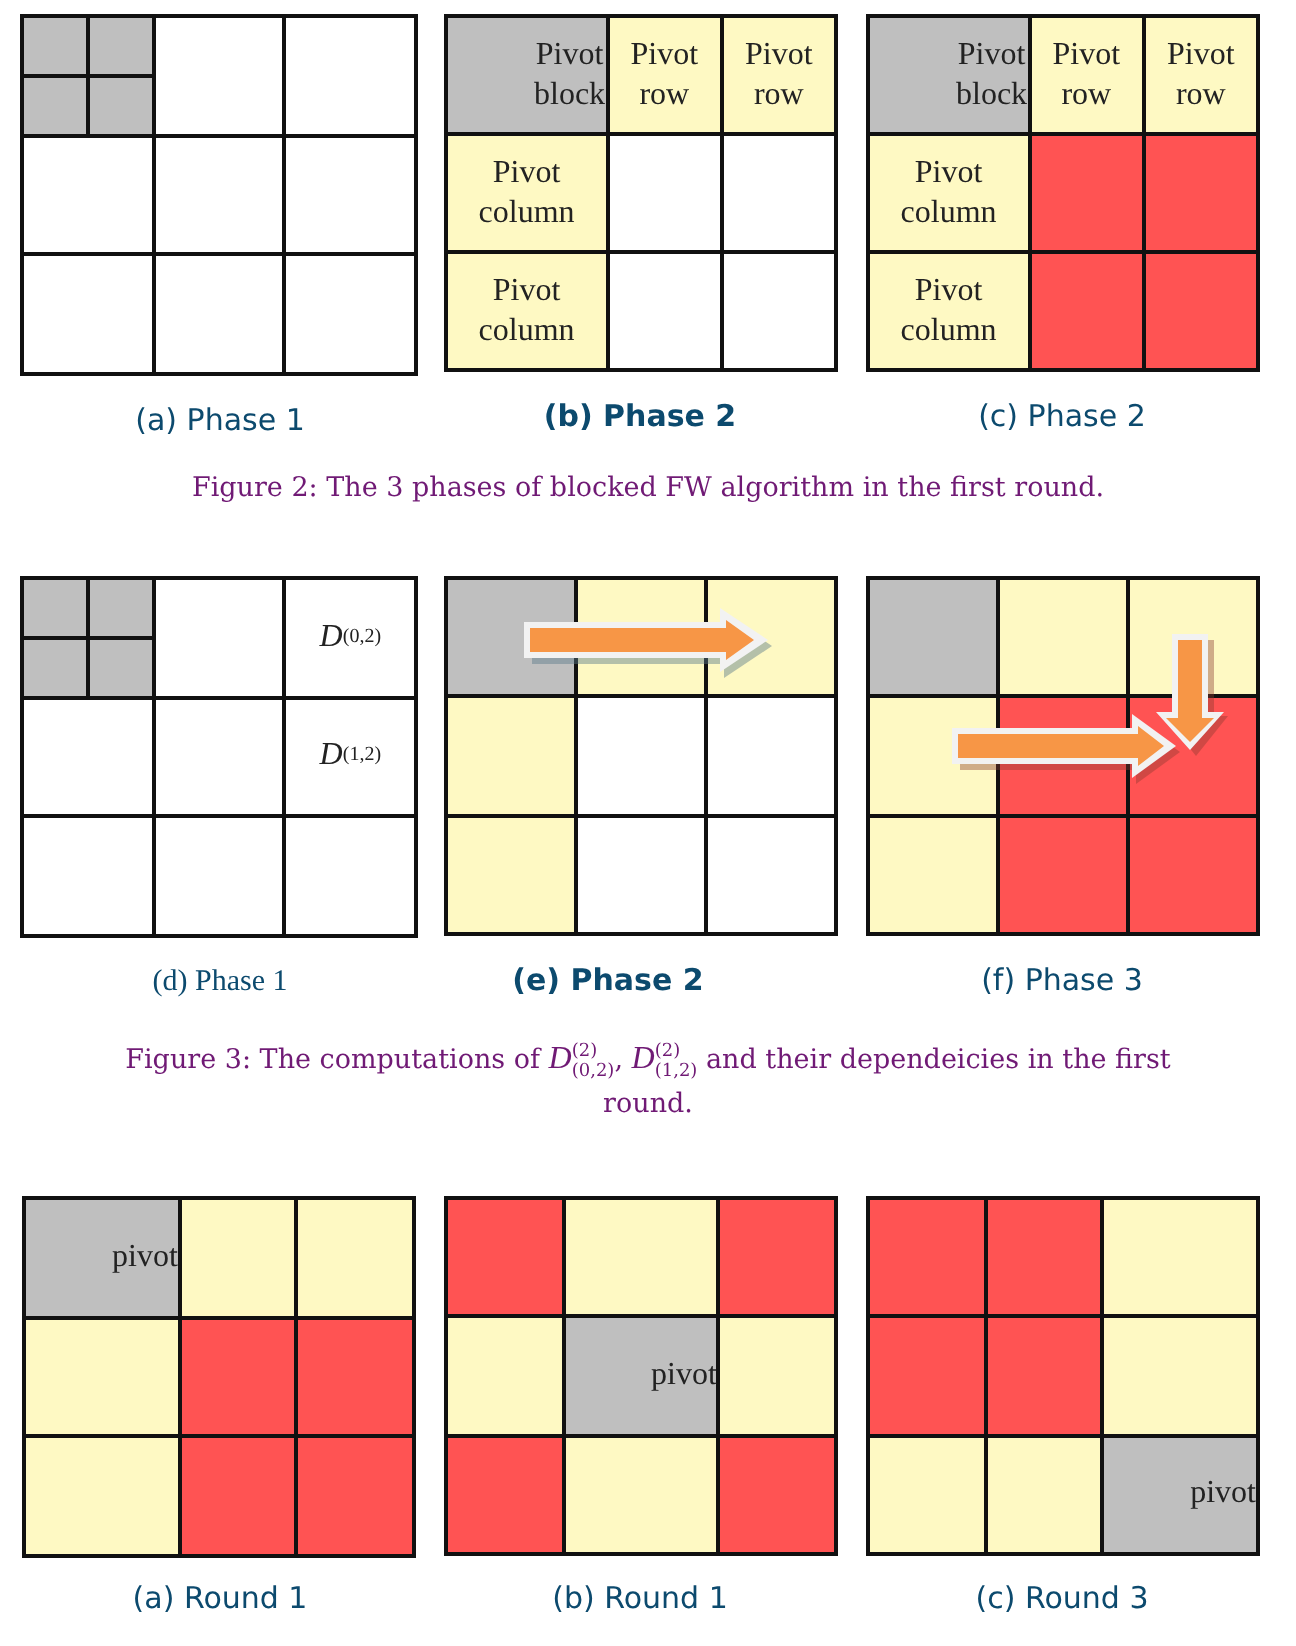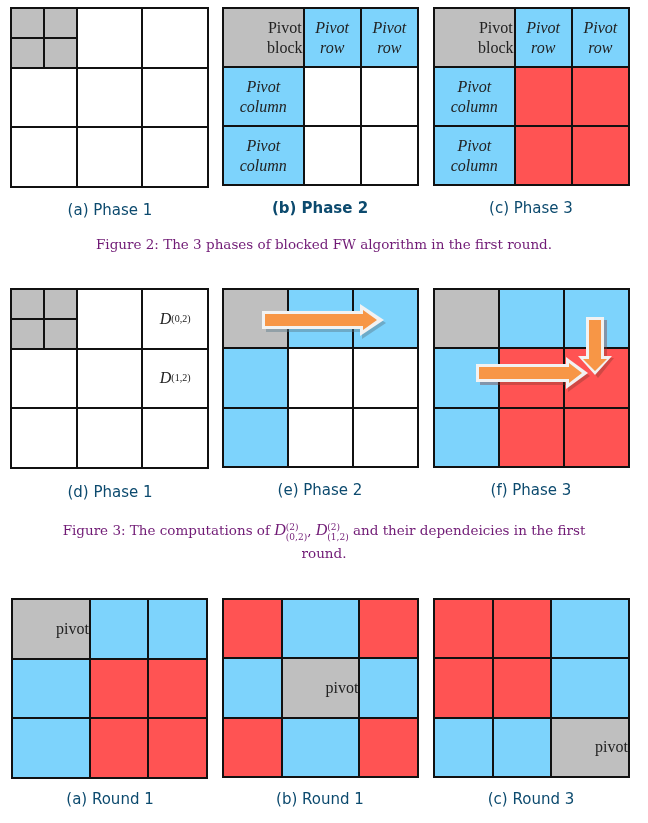--- a/index.html
+++ b/index.html
@@ -2,21 +2,21 @@
 <html><head>
 <meta charset="utf-8">
 <style>
   html, body { margin:0; padding:0; background:#ffffff; }
   body { width:648px; height:823px; position:relative; overflow:hidden; font-family:"DejaVu Serif", serif; color:#222; }
   .fig { position:absolute; }
   .grid { position:absolute; border:2px solid #111; box-sizing:border-box; display:grid; grid-template-columns:1fr 1fr 1fr; grid-template-rows:1fr 1fr 1fr; background:#111; gap:2px; }
   .cell { position:relative; display:flex; align-items:center; justify-content:center; text-align:center; font-family:"Liberation Serif", serif; font-size:16px; line-height:20px; color:#222; }
   .w { background:#ffffff; }
   .g { background:#bfbfbf;padding-left:43px; }
-  .b { background:#7dd3fc;font-style:italic; }
+  .b { background:#fef9c3; }
   .r { background:#ff5353; }
   .sub4 { position:absolute; left:0; top:0; width:100%; height:100%; display:grid; grid-template-columns:1fr 1fr; grid-template-rows:1fr 1fr; gap:2px; background:#111; }
   .sub4 div { background:#bfbfbf; }
   .label { position:absolute; font-family:"DejaVu Sans", sans-serif; font-size:15px; color:#0c4a6e; text-align:center; width:200px; }
   .caption { position:absolute; left:0; width:648px; text-align:center; font-family:"DejaVu Serif", serif; font-size:13.5px; color:#701a75; }
   .dlabel { font-family:"Liberation Serif", serif; font-style:italic; font-size:16px; }
   .dlabel sub { font-style:normal; font-size:10px; }
   svg.arrow { position:absolute; overflow:visible; }
 </style>
 </head>
@@ -61,21 +61,21 @@
     <div class="cell g">Pivot block</div>
     <div class="cell b">Pivot row</div>
     <div class="cell b">Pivot row</div>
     <div class="cell b">Pivot column</div>
     <div class="cell r"></div>
     <div class="cell r"></div>
     <div class="cell b">Pivot column</div>
     <div class="cell r"></div>
     <div class="cell r"></div>
   </div>
-  <div class="label" style="left:431px;top:199px;">(c) Phase 3</div>
+  <div class="label" style="left:431px;top:199px;">(c) Phase 2</div>
 
   <div class="caption" style="top:236px;">Figure 2: The 3 phases of blocked FW algorithm in the first round.</div>
 </div>
 
 <div class="fig">
 
   <div class="grid" style="left:10px;top:288px;width:199px;height:181px;">
     <div class="cell w">
         <div class="sub4">
           <div></div>
@@ -92,39 +92,39 @@
     <div class="cell w"></div>
     <div class="cell w"></div>
     <div class="cell w dlabel">
         <span>D</span>
         <sub>(1,2)</sub>
       </div>
     <div class="cell w"></div>
     <div class="cell w"></div>
     <div class="cell w"></div>
   </div>
-  <div class="label" style="left:10px;top:483px;">(d) Phase 1</div>
+  <div class="label" style="left:10px;top:483px;font-family:Liberation Serif, serif;">(d) Phase 1</div>
 
   <div class="grid" style="left:222px;top:288px;width:197px;height:180px;">
     <div class="cell g"></div>
     <div class="cell b"></div>
     <div class="cell b"></div>
     <div class="cell b"></div>
     <div class="cell w"></div>
     <div class="cell w"></div>
     <div class="cell b"></div>
     <div class="cell w"></div>
     <div class="cell w"></div>
   </div>
   <svg class="arrow" style="left:260px;top:303px;" width="130" height="40">
     <polygon points="4,9 100,9 100,2 124,18 100,34 100,27 4,27" fill="#5a7a8a" opacity="0.45" transform="translate(2,2)"></polygon>
     <polygon points="2,8 100,8 100,1 124,17 100,33 100,26 2,26" fill="#f2f2f2"></polygon>
     <polygon points="5,11 103,11 103,7 117,17 103,27 103,23 5,23" fill="#f79646"></polygon>
   </svg>
-  <div class="label" style="left:220px;top:481px;">(e) Phase 2</div>
+  <div class="label" style="left:204px;top:481px;font-weight:bold;">(e) Phase 2</div>
 
   <div class="grid" style="left:433px;top:288px;width:197px;height:180px;">
     <div class="cell g"></div>
     <div class="cell b"></div>
     <div class="cell b"></div>
     <div class="cell b"></div>
     <div class="cell r"></div>
     <div class="cell r"></div>
     <div class="cell b"></div>
     <div class="cell r"></div>

